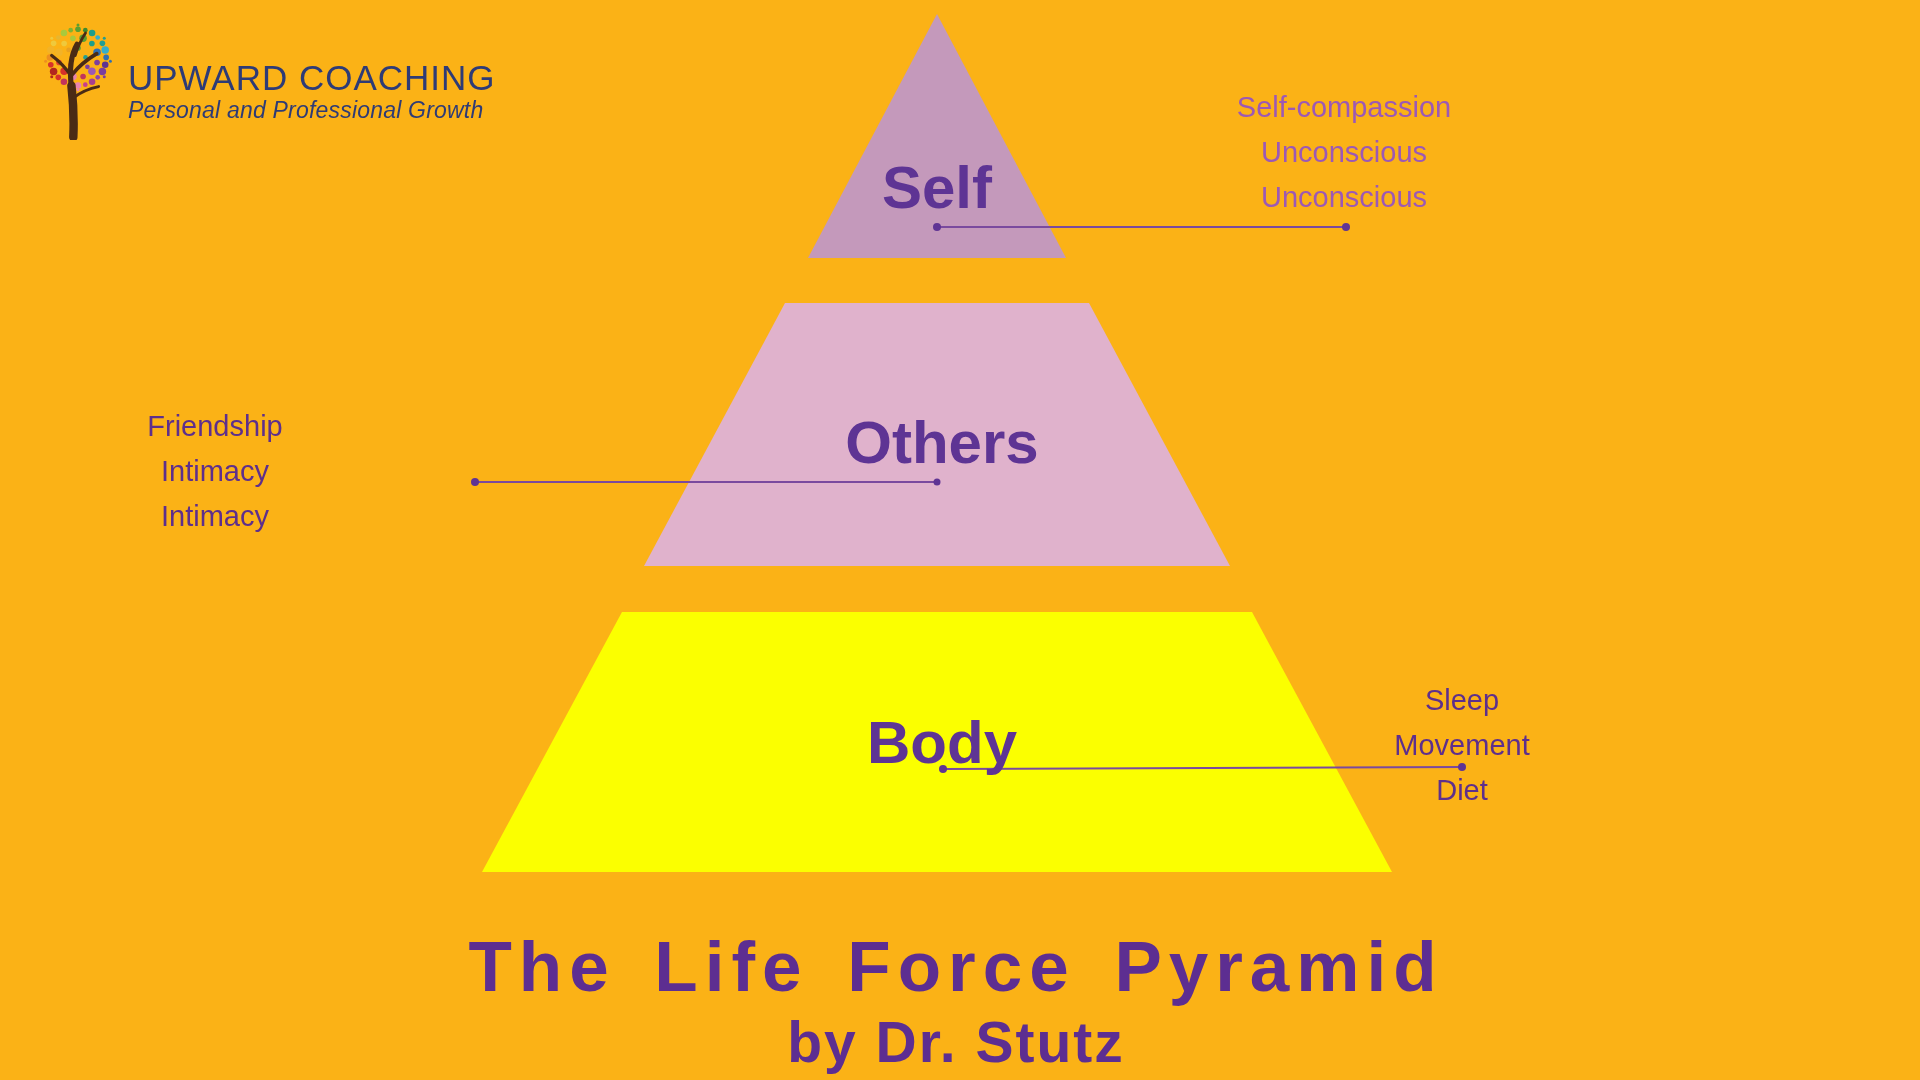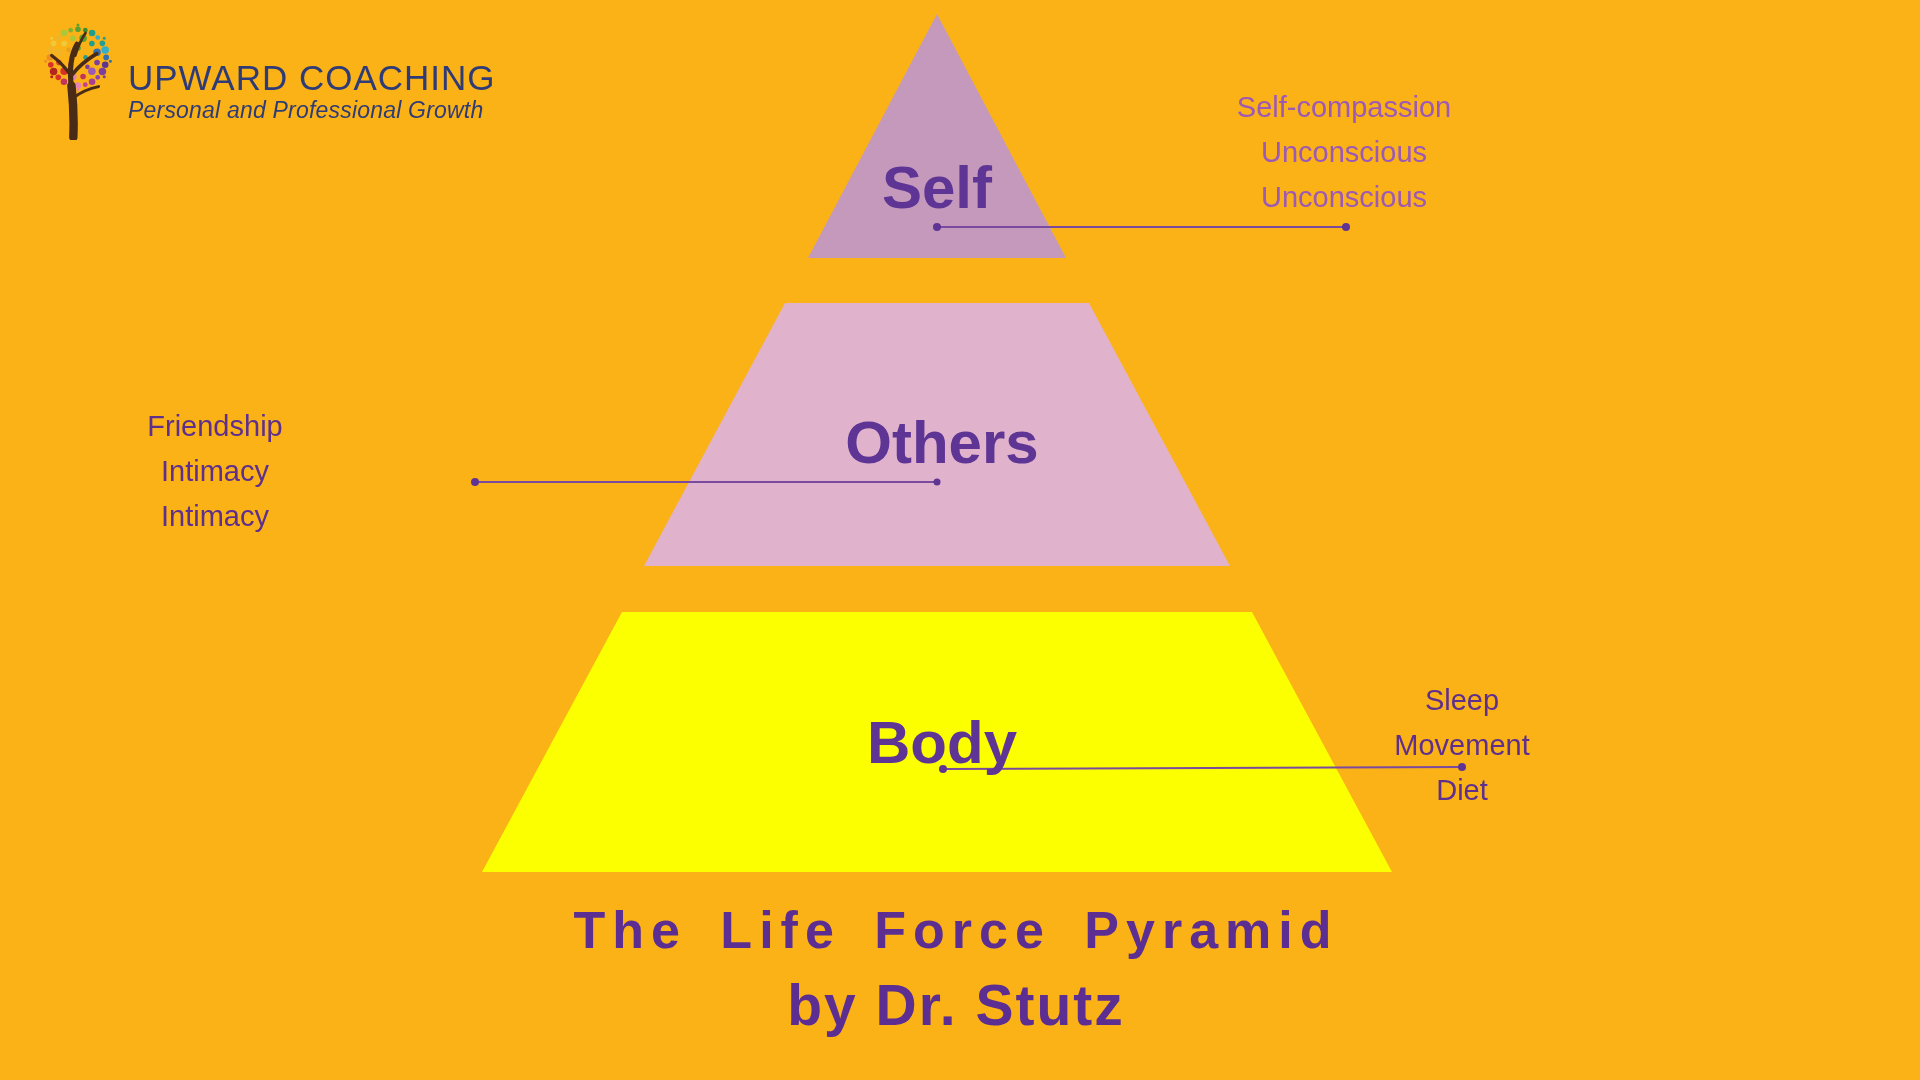--- a/index.html
+++ b/index.html
@@ -51,22 +51,23 @@
   .annotation-self   { left: 1344px; top: 85px;  color: var(--annotation-light, #9C59B5); }
   .annotation-others { left: 215px;  top: 404px; color: var(--annotation-dark, #5E2F8C); }
   .annotation-body   { left: 1462px; top: 658px; color: var(--annotation-dark, #5E2F8C); margin-top: 20px; }
 
   
   .main-title {
     position: absolute; left: 956px; top: 899px; transform: translateX(-50%);
     text-align: center; color: var(--title, #5D2E91); white-space: nowrap;
   }
   .main-title-line1 {
-    font-size: 52px; font-weight: 700; letter-spacing: 7px; word-spacing: 12px;
+    font-size: 71px; font-weight: 700; letter-spacing: 7px; word-spacing: 12px;
     line-height: 62px;
+    margin-top: 37px;
   }
   .main-title-line2 {
     font-size: 57px; font-weight: 700; letter-spacing: 2px;
     line-height: 62px; margin-top: 13px;
   }
 </style>
 </head>
 <body>
 
 <div class="canvas">

